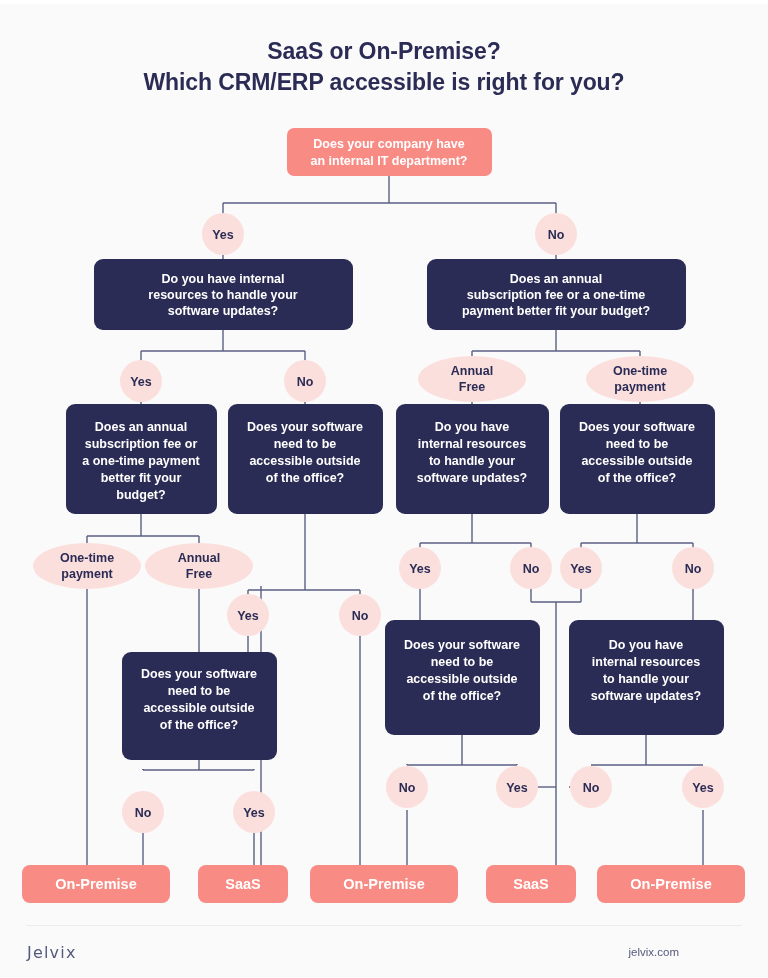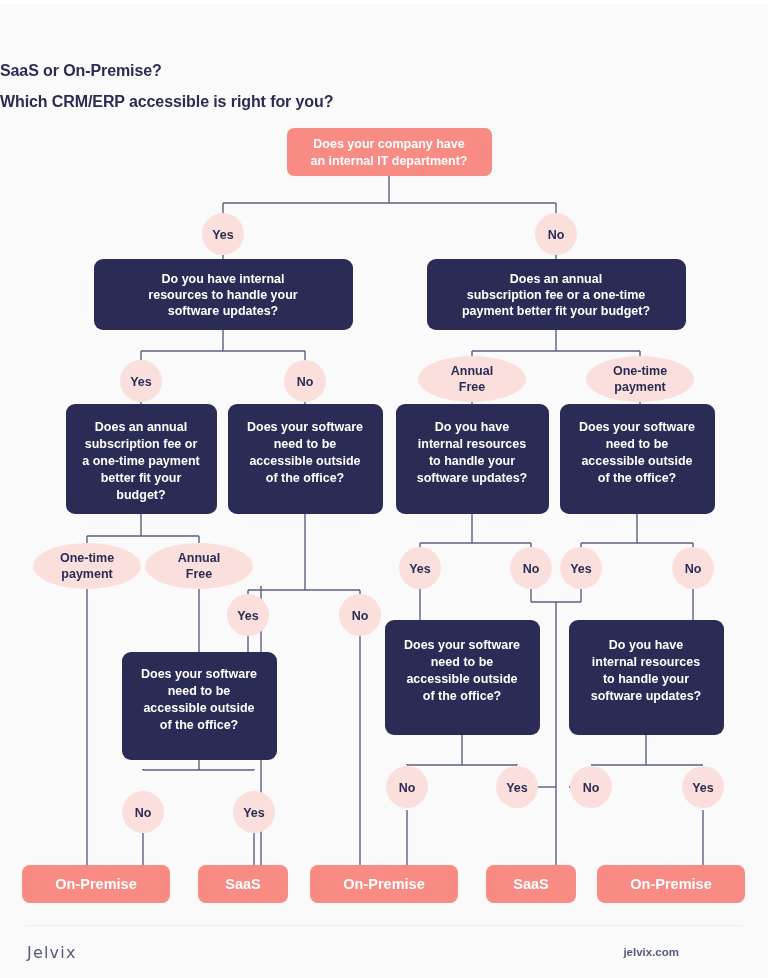--- a/index.html
+++ b/index.html
@@ -24,26 +24,26 @@
   #topline {
     position: absolute;
     left: 0; top: 0;
     width: 768px; height: 4px;
     background: #ffffff;
   }
   #title {
     position: absolute;
     left: 0; top: 36px;
     width: 768px;
+    text-align: center;
     color: #2b2c55;
     font-weight: bold;
-    font-size: 16px;
+    font-size: 23px;
     line-height: 31px;
     letter-spacing: -0.1px;
-    margin-top: 19px;
   }
   #title .line2 { display: block; }
   #flow {
     position: absolute;
     left: 0; top: 0;
     width: 768px;
     height: 920px;
   }
   text {
     font-family: "Liberation Sans", sans-serif;
@@ -91,21 +91,20 @@
     color: #555a7d;
     font-size: 16px;
     font-family: "DejaVu Sans", sans-serif;
     letter-spacing: 1.2px;
   }
   #site {
     position: absolute;
     right: 27px; top: 21px;
     color: #555a7d;
     font-size: 11.5px;
-    font-weight: bold;
   }
 </style>
 </head>
 <body>
 
 <div id="page">
 
   <div id="topline"></div>
 
   <div id="title">

